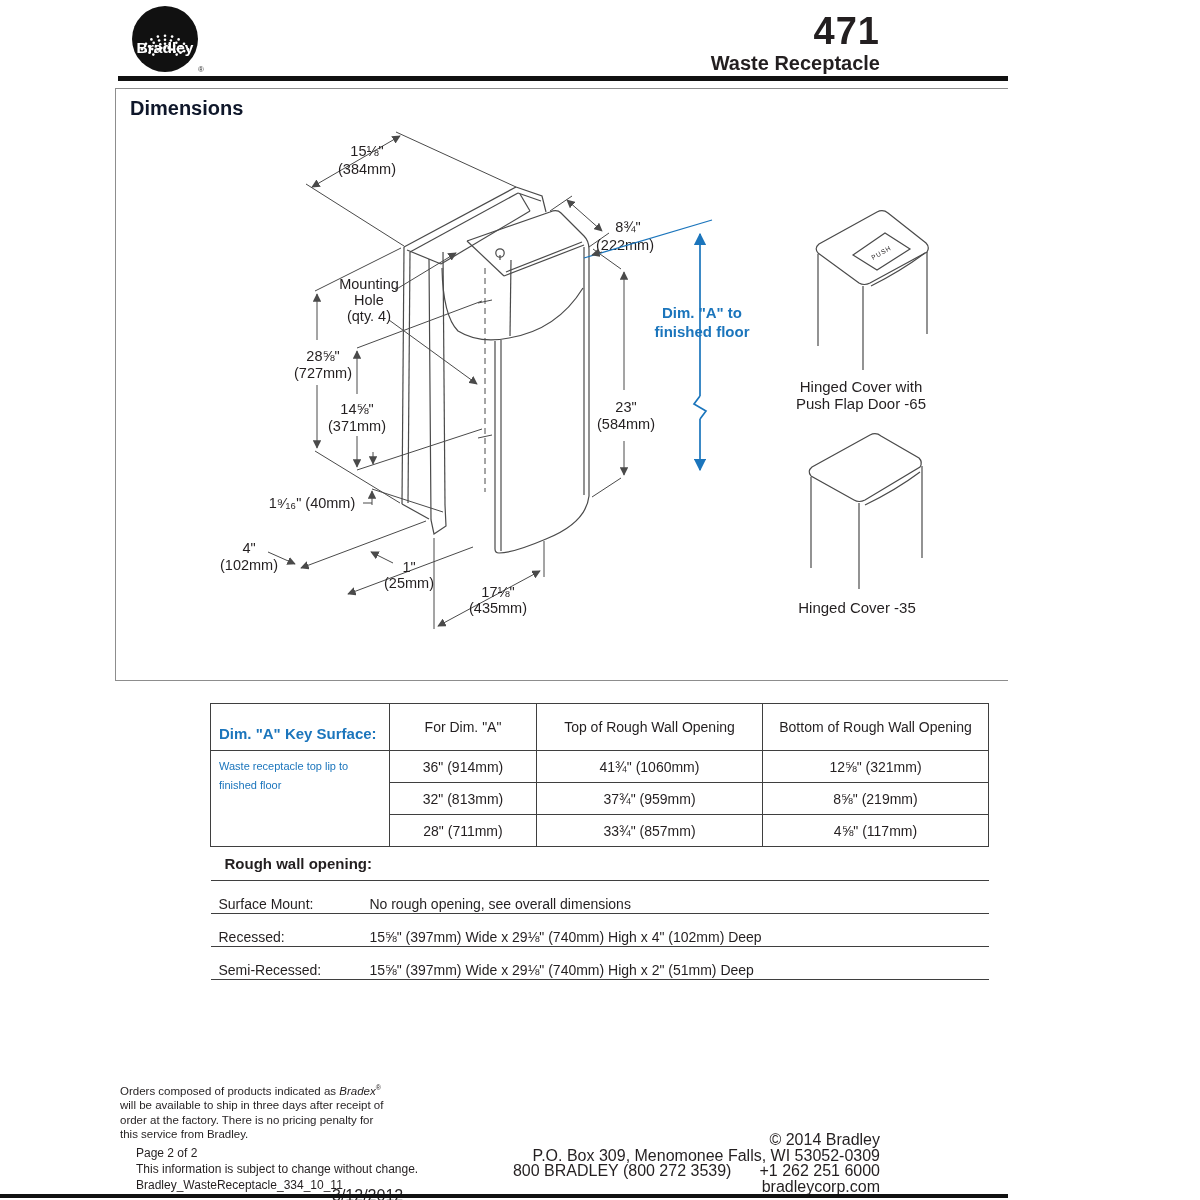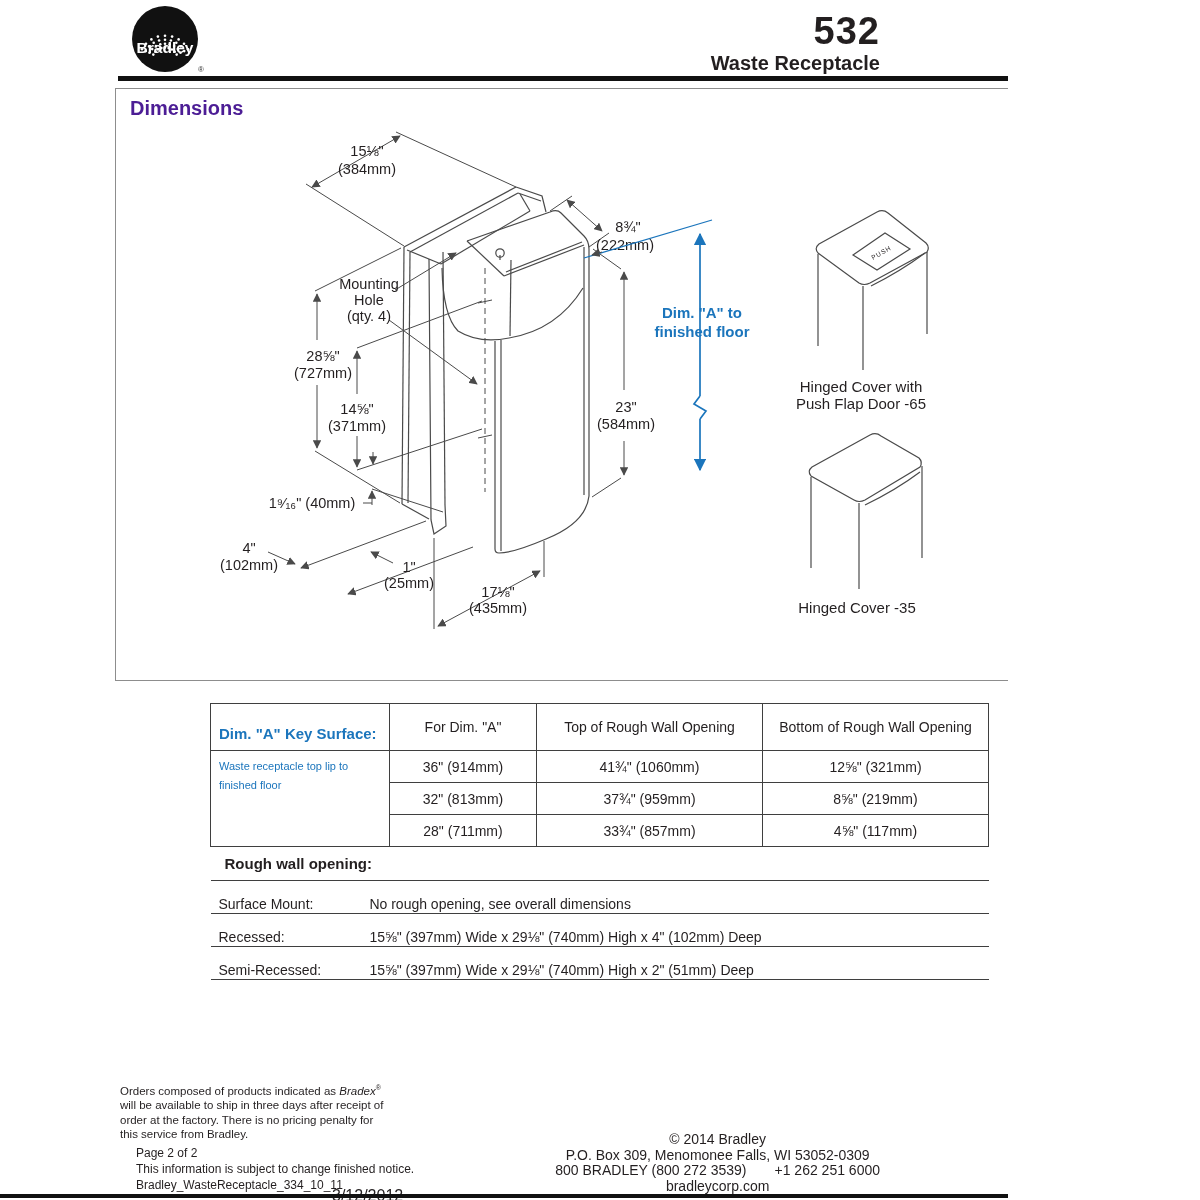--- a/index.html
+++ b/index.html
@@ -5,42 +5,42 @@
   html,body{margin:0;padding:0;background:#fff;}
   #page{position:relative;width:1008px;height:1200px;background:#fff;
         font-family:"Liberation Sans","DejaVu Sans",sans-serif;color:#231f20;overflow:hidden;}
   
   #logo-svg{position:absolute;left:126px;top:2px;}
   #prod-num{position:absolute;right:128px;top:10px;font-size:38px;font-weight:bold;letter-spacing:1px;}
   #prod-name{position:absolute;right:128px;top:52px;font-size:20px;font-weight:bold;}
   #head-rule{position:absolute;left:118px;top:76px;width:954px;height:5px;background:#111;}
   
   #dimbox{position:absolute;left:115px;top:88px;width:958px;height:591px;border:1px solid #8d8d8d;background:#fff;}
-  #dim-title{position:absolute;left:14px;top:8px;font-size:20px;font-weight:bold;color:#4c1d95;}
+  #dim-title{position:absolute;left:14px;top:8px;font-size:20px;font-weight:bold;color:#0f172a;}
   
   #spec-table{position:absolute;left:210px;top:703px;width:778px;border-collapse:collapse;table-layout:fixed;font-size:14px;color:#231f20;}
   #spec-table td{border:1px solid #3f3f3f;padding:0 8px;}
   #spec-table .c{text-align:center;vertical-align:middle;}
   #spec-table .hdr{height:47px;}
   #spec-table .r{height:32px;}
   .blue{color:#1b75bc;}
   .keyhead{font-weight:bold;font-size:15px;vertical-align:bottom;padding-bottom:8px !important;}
   .keynote{vertical-align:top;padding-top:6px !important;font-size:11px;line-height:19px;}
   .nov td{border-left:none !important;border-right:none !important;}
   #spec-table .rwtitle{font-weight:bold;height:33px;padding-left:14px;font-size:15px;}
   .rwrow{height:33px;}
   .rwlab{display:inline-block;width:147px;}
   .rwval{display:inline-block;margin-top:14px;}
   
   #notice{position:absolute;left:120px;top:1081px;font-size:11.5px;line-height:14.5px;}
   #notice .bx{font-weight:normal;font-style:italic;}
   #notice sup{font-size:7px;}
   #meta{position:absolute;left:136px;top:1145px;font-size:12px;line-height:16px;}
   #meta-date{position:absolute;left:332px;top:1187px;font-size:16px;}
-  #corp{position:absolute;right:128px;top:1132px;font-size:14px;line-height:15.5px;text-align:center;}
+  #corp{position:absolute;right:128px;top:1132px;font-size:16px;line-height:15.5px;text-align:right;}
   .phonegap{display:inline-block;width:28px;}
   #bottom-rule{position:absolute;left:0;top:1194px;width:1200px;height:4px;background:#111;}
   svg text{font-family:"Liberation Sans","DejaVu Sans",sans-serif;}
   .dimtxt{font-size:14.5px;fill:#231f20;}
   .bluetxt{font-size:15px;font-weight:bold;fill:#1b75bc;}
   .covtxt{font-size:15px;fill:#231f20;}
 </style>
 </head>
 <body>
 
@@ -82,21 +82,21 @@
         <circle cx="54.9" cy="44.4" r="1.3"></circle>
         <circle cx="58.0" cy="41.7" r="1.3"></circle>
         <circle cx="50.7" cy="52.6" r="1.3"></circle>
         <circle cx="54.5" cy="50.8" r="1.3"></circle>
         <circle cx="58.2" cy="49.1" r="1.3"></circle>
         <circle cx="62.0" cy="47.3" r="1.3"></circle>
       </g>
     <text x="39" y="51" text-anchor="middle" fill="#fff" font-size="15.5" font-weight="bold">Bradley</text>
     <text x="72" y="70" font-size="8" fill="#333">®</text>
   </svg>
-  <div id="prod-num">532</div>
+  <div id="prod-num">471</div>
   <div id="prod-name">Waste Receptacle</div>
   <div id="head-rule"></div>
 
   <div id="dimbox">
     <div id="dim-title">Dimensions</div>
 
     <svg width="956" height="589" viewBox="115 89 956 589">
       <defs>
         <marker id="arr" viewBox="0 0 10 10" refX="9" refY="5" markerWidth="8.5" markerHeight="8.5" orient="auto-start-reverse">
             <path d="M0,0 L10,5 L0,10 z" fill="#4a4a4a"></path>
@@ -310,21 +310,21 @@
 
   <div id="notice">
     <div><span>Orders composed of products indicated as </span><span class="bx">Bradex</span><sup>®</sup></div>
     <div>will be available to ship in three days after receipt of</div>
     <div>order at the factory. There is no pricing penalty for</div>
     <div>this service from Bradley.</div>
   </div>
 
   <div id="meta">
     <div>Page 2 of 2</div>
-    <div>This information is subject to change finished notice.</div>
+    <div>This information is subject to change without change.</div>
     <div>Bradley_WasteReceptacle_334_10_11</div>
   </div>
   <div id="meta-date">3/12/2012</div>
 
   <div id="corp">
     <div>© 2014 Bradley</div>
     <div>P.O. Box 309, Menomonee Falls, WI 53052-0309</div>
     <div><span>800 BRADLEY (800 272 3539)</span><span class="phonegap"></span><span>+1 262 251 6000</span></div>
     <div>bradleycorp.com</div>
   </div>

